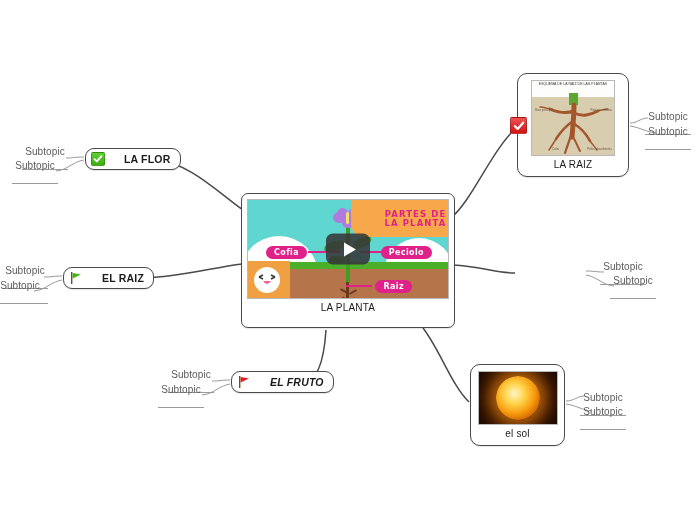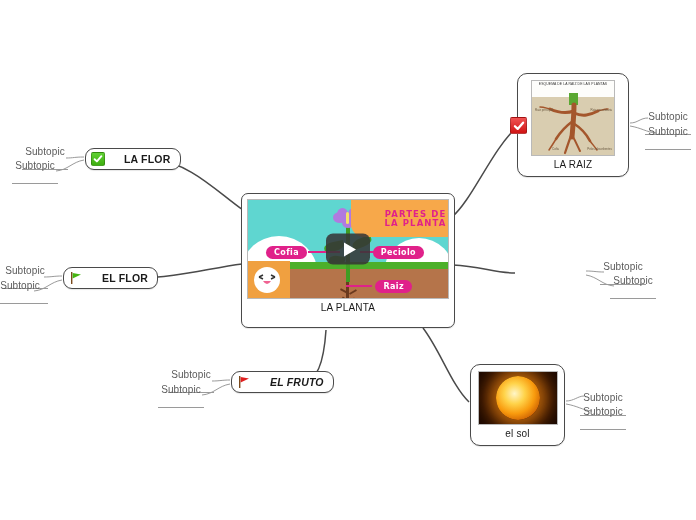--- a/index.html
+++ b/index.html
@@ -93,21 +93,21 @@
   #planta-banner span {
     font-size: 8.5px; font-weight: bold; color: #e0218a;
     letter-spacing: 1.1px; font-family: "DejaVu Sans", sans-serif;
   }
   .pill {
     position: absolute; background: #e0218a; color: #fff;
     font-size: 8px; font-weight: bold; border-radius: 9px;
     padding: 2px 8px; letter-spacing: 0.4px; font-family: "DejaVu Sans", sans-serif;
   }
   #pill-tallo { left: 18px; top: 46px; }
-  #pill-peciolo { right: 24px; top: 46px; text-align: right; }
+  #pill-peciolo { right: 16px; top: 46px; text-align: right; }
   #pill-raiz { right: 36px; top: 80px; }
   .pill-line { position: absolute; height: 1.6px; background: #e0218a; }
   #line-tallo { left: 60px; top: 51px; width: 32px; }
   #line-peciolo { right: 58px; top: 51px; width: 30px; }
   #line-raiz { right: 76px; top: 85px; width: 26px; }
 
   
   #stem { position: absolute; left: 50%; top: 22px; width: 4px; height: 60px; margin-left: -2px; background: #3f9d23; }
   .leafy { position: absolute; background: #3f9d23; border-radius: 50% 0 50% 0; }
   #leaf1 { left: 50%; top: 42px; width: 20px; height: 9px; margin-left: -24px; transform: rotate(-12deg); }
@@ -266,21 +266,21 @@
   <div class="subtopic" style="left:22px;top:146px;">Subtopic</div>
   <div class="subtopic" style="left:12px;top:160px;">Subtopic</div>
 
   <div class="node topic-node" id="node-el-tallo">
     <span class="marker">
       <svg width="14" height="14" viewBox="0 0 14 14">
         <rect x="2" y="1" width="1.4" height="12" fill="#7a4a1c"></rect>
         <path d="M3.6 2 L12 3.4 L3.6 7.6 Z" fill="#45b512"></path>
       </svg>
     </span>
-    <span class="topic-label">EL FLOR</span>
+    <span class="topic-label">EL RAIZ</span>
   </div>
   <div class="subtopic" style="left:2px;top:265px;">Subtopic</div>
   <div class="subtopic" style="left:-8px;top:280px;width:56px;">Subtopic</div>
 
   <div class="node topic-node" id="node-el-fruto">
     <span class="marker">
       <svg width="14" height="14" viewBox="0 0 14 14">
         <rect x="2" y="1" width="1.4" height="12" fill="#7a4a1c"></rect>
         <path d="M3.6 2 L12 3.4 L3.6 7.6 Z" fill="#e02020"></path>
       </svg>

